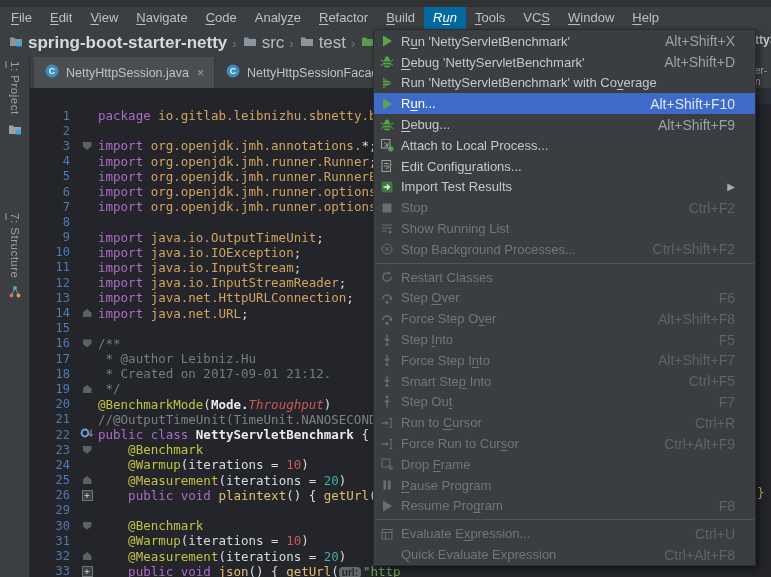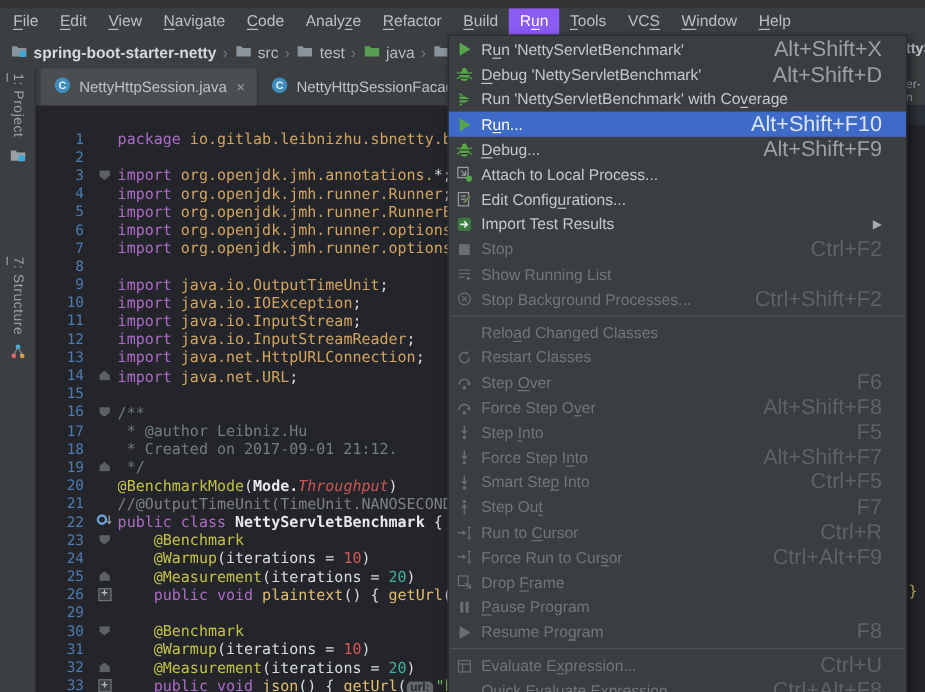--- a/index.html
+++ b/index.html
@@ -4,25 +4,25 @@
 <style>
   html,body{margin:0;padding:0;background:#222;}
   .window{position:relative;width:771px;height:577px;overflow:hidden;background:#3C3F41;
           font-family:"Liberation Sans",sans-serif;-webkit-font-smoothing:antialiased;}
   u{text-decoration:underline;text-underline-offset:2px;}
 
   
   .titlestrip{position:absolute;top:0;left:0;right:0;height:7px;background:#303234;}
   .menubar{position:absolute;top:7px;left:0;right:0;height:22px;background:#3C3F41;display:flex;align-items:stretch;padding-left:2px;}
   .mb-item{color:#BDC0C3;font-size:13px;line-height:22px;padding:0 9px;cursor:default;}
-  .mb-item.active{background:#8b5cf6;color:#FFFFFF;}
+  .mb-item.active{background:#0369a1;color:#FFFFFF;font-style:italic;}
 
   
   .toolbar{position:absolute;top:29px;left:0;right:0;height:28px;background:#3C3F41;border-bottom:1px solid #313437;display:flex;align-items:center;padding-left:8px;}
-  .bc-item{display:flex;align-items:center;gap:4px;color:#B9BCBE;font-size:13px;}
+  .bc-item{display:flex;align-items:center;gap:4px;color:#B9BCBE;font-size:17px;}
   .bc-item.bold .bc-label{font-weight:bold;color:#D6D9DB;}
   .bc-sep{color:#75797C;font-size:13px;margin:0 5px;}
 
   
   .tabbar{position:absolute;top:57px;left:30px;right:0;height:31px;background:#3C3F41;border-bottom:1px solid #2A2C2E;display:flex;align-items:stretch;padding-left:4px;}
   .tab{display:flex;align-items:center;gap:6px;padding:0 10px;font-size:12.5px;color:#BFC2C4;border-right:1px solid #333537;}
   .tab.active{background:#4A4E51;}
   .tab-close{color:#9FA4A8;font-size:12px;margin-left:2px;}
 
   
@@ -47,21 +47,21 @@
   .tok-c{color:#7D8084}.tok-j{color:#70807A}.tok-m{color:#E5BE6C}.tok-s{color:#6FAF54}
   .tok-nr{color:#CF5B56}.tok-nt{color:#3FAF9F}
   .tok-cb{color:#E8EAEC;font-weight:bold}.tok-ti{color:#CB5853;font-style:italic}
   .tok-h{background:#63676C;color:#26282B;border-radius:4px;padding:0 3px;font-size:10px;margin-right:2px;font-family:"Liberation Sans",sans-serif;font-weight:bold;}
 
   
   .popup{position:absolute;left:373px;top:29px;width:383px;background:#3B3E40;border:1px solid #2A2C2E;box-shadow:3px 3px 8px rgba(0,0,0,.5);z-index:10;box-sizing:border-box;padding-top:1px;}
   .mi{height:20.8px;display:flex;align-items:center;padding:0 20px 0 4px;font-size:13px;color:#C5C8CA;}
   .mi .mi-icon{width:18px;height:16px;flex:0 0 auto;display:flex;align-items:center;justify-content:center;}
   .mi .mi-label{margin-left:5px;white-space:nowrap;}
-  .mi .mi-short{margin-left:auto;color:#9CA1A5;font-size:18px;white-space:nowrap;}
+  .mi .mi-short{margin-left:auto;color:#9CA1A5;font-size:14px;white-space:nowrap;}
   .mi .mi-sub{margin-left:auto;color:#A7ABAE;font-size:10px;}
   .mi.disabled{color:#71767A;}
   .mi.disabled .mi-short{color:#5E6365;}
   .mi.selected{background:#3E6BC7;color:#FFFFFF;}
   .mi.selected .mi-short{color:#DCE4F5;}
   .mi-sepline{height:1px;background:#515456;margin:3px 1px;}
 
   
   .frag{position:absolute;z-index:5;}
   .frag-toolbar{left:755px;top:33px;color:#C9CCCE;font-size:12px;font-weight:600;}
@@ -322,24 +322,20 @@
           <svg width="16" height="16" viewBox="0 0 16 16">
             <circle cx="8" cy="8" r="5" fill="none" stroke="#6A6E72"></circle>
             <path d="M6 6 L10 10 M10 6 L6 10" stroke="#6A6E72"></path>
           </svg>
         </span>
         <span class="mi-label">Stop Background Processes...</span>
         <span class="mi-short">Ctrl+Shift+F2</span>
       </div>
       <div class="mi-sepline"></div>
       <div class="mi disabled">
-        <span class="mi-icon"></span>
-        <span class="mi-label">Relo<u>a</u>d Changed Classes</span>
-      </div>
-      <div class="mi disabled">
         <span class="mi-icon">
           <svg width="16" height="16" viewBox="0 0 16 16">
             <path d="M12.2 8 a4.2 4.2 0 1 1 -1.4 -3.1" fill="none" stroke="#6A6E72" stroke-width="1.3"></path>
             <path d="M11 2.4 L11.2 5.4 L8.4 4.6 Z" fill="#6A6E72"></path>
           </svg>
         </span>
         <span class="mi-label">Restart Classes</span>
       </div>
       <div class="mi disabled">
         <span class="mi-icon">

